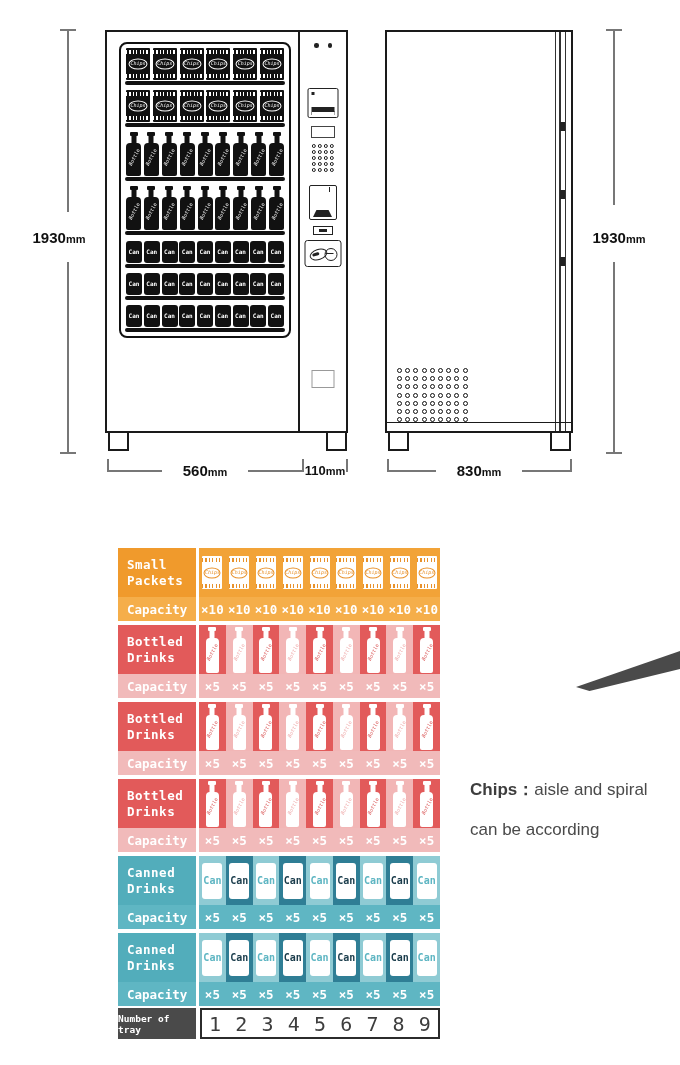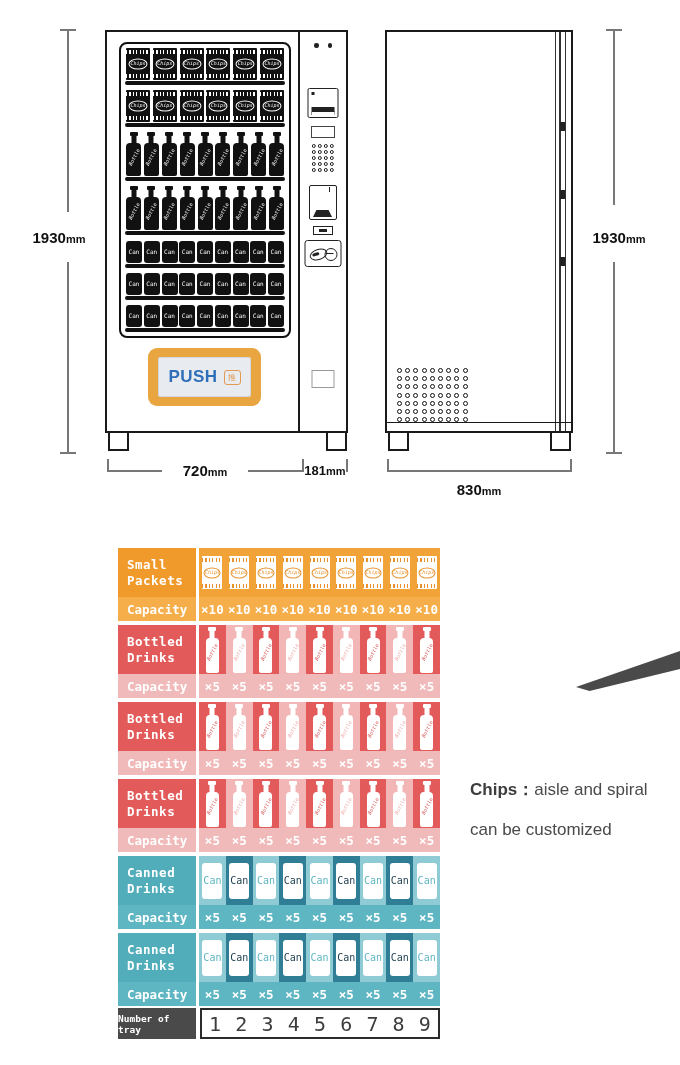--- a/index.html
+++ b/index.html
@@ -32,21 +32,21 @@
   .v-c.bottle{--fill:#fff;width:13px;height:46px;}
   .bottle .cap{position:absolute;top:0;left:50%;transform:translateX(-50%);width:8px;height:4px;
                background:var(--fill);border-radius:1px;}
   .bottle .neck{position:absolute;top:3.5px;left:50%;transform:translateX(-50%);width:5px;height:9px;
                 background:var(--fill);}
   .bottle .body{position:absolute;bottom:0;left:0;right:0;height:33px;background:var(--fill);
                 border-radius:4px 4px 2px 2px;overflow:hidden;}
   .v-c.bottle .body{height:35px;}
   .bottle .lbl{position:absolute;left:50%;top:55%;transform:translate(-50%,-50%) rotate(-62deg);
                font-size:5px;font-style:italic;color:var(--lab);white-space:nowrap;}
-  .can{display:flex;align-items:center;justify-content:center;font-weight:normal;}
+  .can{display:flex;align-items:center;justify-content:center;font-weight:bold;}
   .v-f.can{width:16px;height:22px;background:#111;border-radius:3px;color:#fff;font-size:6px;}
   .v-c.can{width:20px;height:36px;background:#fff;border-radius:3px;font-size:10px;}
   
   .push-door{position:absolute;left:41px;top:316px;width:113px;height:58px;background:#E9A640;
              border-radius:9px;display:flex;align-items:center;justify-content:center;}
   .push-inner{width:93px;height:40px;background:#E8EBEF;border-radius:3px;display:flex;
               align-items:center;justify-content:center;gap:6px;box-shadow:inset 0 0 0 1px #d3d7dd;}
   .push-text{color:#2F6FBA;font-weight:bold;font-size:17px;font-family:"Liberation Sans",sans-serif;
              letter-spacing:.5px;}
   .push-ic{width:17px;height:15px;border:1.5px solid #E29A52;border-radius:3px;color:#E29A52;
@@ -334,26 +334,20 @@
             <div class="icon can v-f">Can</div>
             <div class="icon can v-f">Can</div>
             <div class="icon can v-f">Can</div>
             <div class="icon can v-f">Can</div>
             <div class="icon can v-f">Can</div>
             <div class="icon can v-f">Can</div>
           </div>
           <div class="shelf"></div>
         </div>
       </div>
-    <div class="push-door">
-      <div class="push-inner">
-        <span class="push-text">PUSH</span>
-        <span class="push-ic">推</span>
-      </div>
-    </div>
     <div class="panel">
       <div class="pdots">
           <span></span>
           <span></span>
         </div>
       <div class="pbill">
           <i></i>
           <u></u>
         </div>
       <div class="pdisplay"></div>
@@ -491,29 +485,29 @@
     <span>1930</span><span class="u">mm</span>
   </div>
   <div class="vline" style="left:613px;top:262px;height:191px"></div>
   <div class="tick-h" style="left:606px;top:452px;width:16px"></div>
 
   <div class="hline" style="left:107px;top:470px;width:241px"></div>
   <div class="tick-v" style="left:107px;top:459px;height:13px"></div>
   <div class="tick-v" style="left:302px;top:459px;height:13px"></div>
   <div class="tick-v" style="left:346px;top:459px;height:13px"></div>
   <div class="dim-label" style="left:162px;top:463px;width:86px">
-    <span>720</span><span class="u">mm</span>
+    <span>560</span><span class="u">mm</span>
   </div>
   <div class="dim-label" style="left:304px;top:463px;width:42px;font-size:13px">
-    <span>181</span><span class="u">mm</span>
+    <span>110</span><span class="u">mm</span>
   </div>
   <div class="hline" style="left:387px;top:470px;width:184px"></div>
   <div class="tick-v" style="left:387px;top:459px;height:13px"></div>
   <div class="tick-v" style="left:570px;top:459px;height:13px"></div>
-  <div class="dim-label" style="left:436px;top:482px;width:86px">
+  <div class="dim-label" style="left:436px;top:463px;width:86px">
     <span>830</span><span class="u">mm</span>
   </div>
 
   <div class="chart" id="chart">
       <div class="csec">
         <div class="clab">
           <div class="cname" style="background: rgb(240, 154, 44);">Small
 Packets</div>
           <div class="ccap" style="background: rgb(245, 174, 74);">Capacity</div>
         </div>
@@ -973,16 +967,16 @@
         <span>9</span>
       </div>
   </div>
 
   <div class="swoosh"></div>
   <div class="aside-h">
   </div>
   <div class="tips">
     <div><b>Chips：</b><span>aisle and spiral</span></div>
     <div id="tips-lines">
-        <div>can be customized</div>
+        <div>can be according</div>
       </div>
   </div>
 </div>
 
 </body></html>

